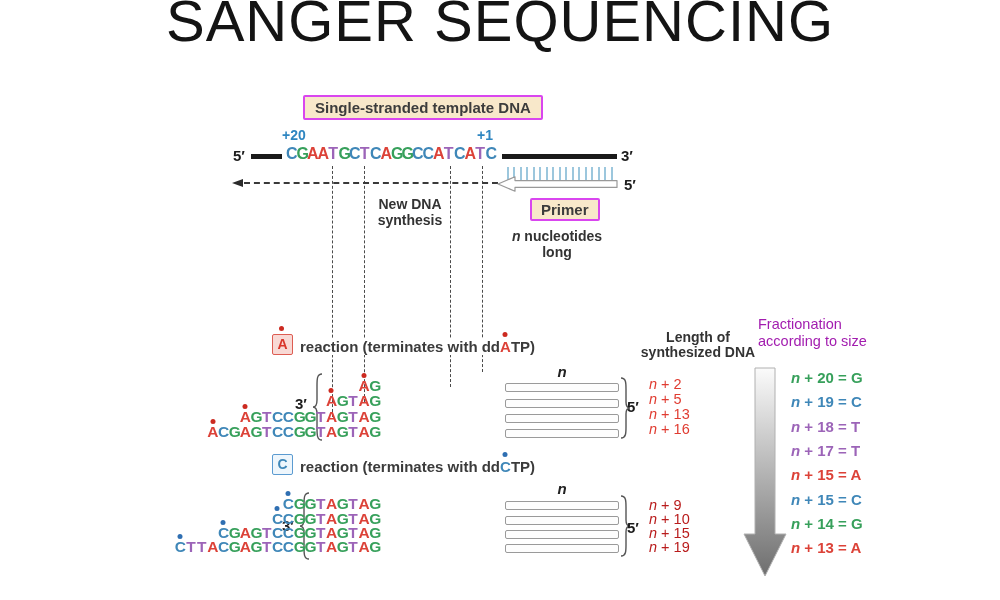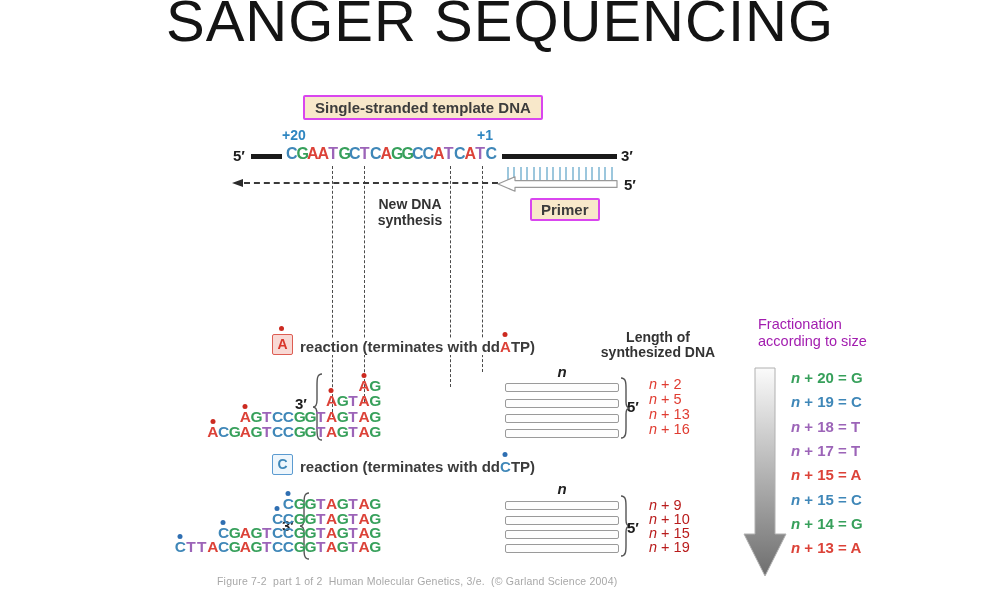--- a/index.html
+++ b/index.html
@@ -99,22 +99,26 @@
     <polygon points="1,8 18,0.8 18,4.6 120,4.6 120,11.4 18,11.4 18,15.2" fill="#ffffff" stroke="#999999" stroke-width="1.2" stroke-linejoin="round"></polygon>
   </svg>
   <div class="abs prime" style="left:624px;top:176px;">5′</div>
 
   <div class="abs blocklbl" style="left:358px;top:196px;width:104px;">
     <div>New DNA</div>
     <div>synthesis</div>
   </div>
 
   <div class="abs tanbox" style="left:530px;top:198px;padding:1px 9px;">Primer</div>
-
-  <div class="abs blocklbl" style="left:588px;top:330px;width:140px;line-height:15px;">
+  <div class="abs blocklbl" style="left:494px;top:228px;width:126px;">
+    <div><i>n</i><span> nucleotides</span></div>
+    <div>long</div>
+  </div>
+
+  <div class="abs blocklbl" style="left:628px;top:330px;width:140px;line-height:15px;">
     <div>Length of</div>
     <div>synthesized DNA</div>
   </div>
 
   <div class="abs dotmark" style="left:279px;top:326px;"></div>
   <div class="abs rxbox boxA" style="left:272px;top:334px;">A</div>
   <div class="abs rxlabel" style="left:297px;top:338px;">
     <span>reaction (terminates with dd</span><span class="dd base-A ddr">A</span><span>TP)</span>
   </div>
 
@@ -288,15 +292,14 @@
 
   <div class="abs fritem base-G" style="left:791px;top:369px;"><i>n</i><span> + 20 = G</span></div>
   <div class="abs fritem base-C" style="left:791px;top:393px;"><i>n</i><span> + 19 = C</span></div>
   <div class="abs fritem base-T" style="left:791px;top:418px;"><i>n</i><span> + 18 = T</span></div>
   <div class="abs fritem base-T" style="left:791px;top:442px;"><i>n</i><span> + 17 = T</span></div>
   <div class="abs fritem base-A" style="left:791px;top:466px;"><i>n</i><span> + 15 = A</span></div>
   <div class="abs fritem base-C" style="left:791px;top:491px;"><i>n</i><span> + 15 = C</span></div>
   <div class="abs fritem base-G" style="left:791px;top:515px;"><i>n</i><span> + 14 = G</span></div>
   <div class="abs fritem base-A" style="left:791px;top:539px;"><i>n</i><span> + 13 = A</span></div>
 
-  <div class="abs caption" style="left:217px;top:575px;">Figure 7-2  part 1 of 2  Human Molecular Genetics, 3/e.  (© Garland Science 2004)</div>
 
 </div>
 
 </body></html>

